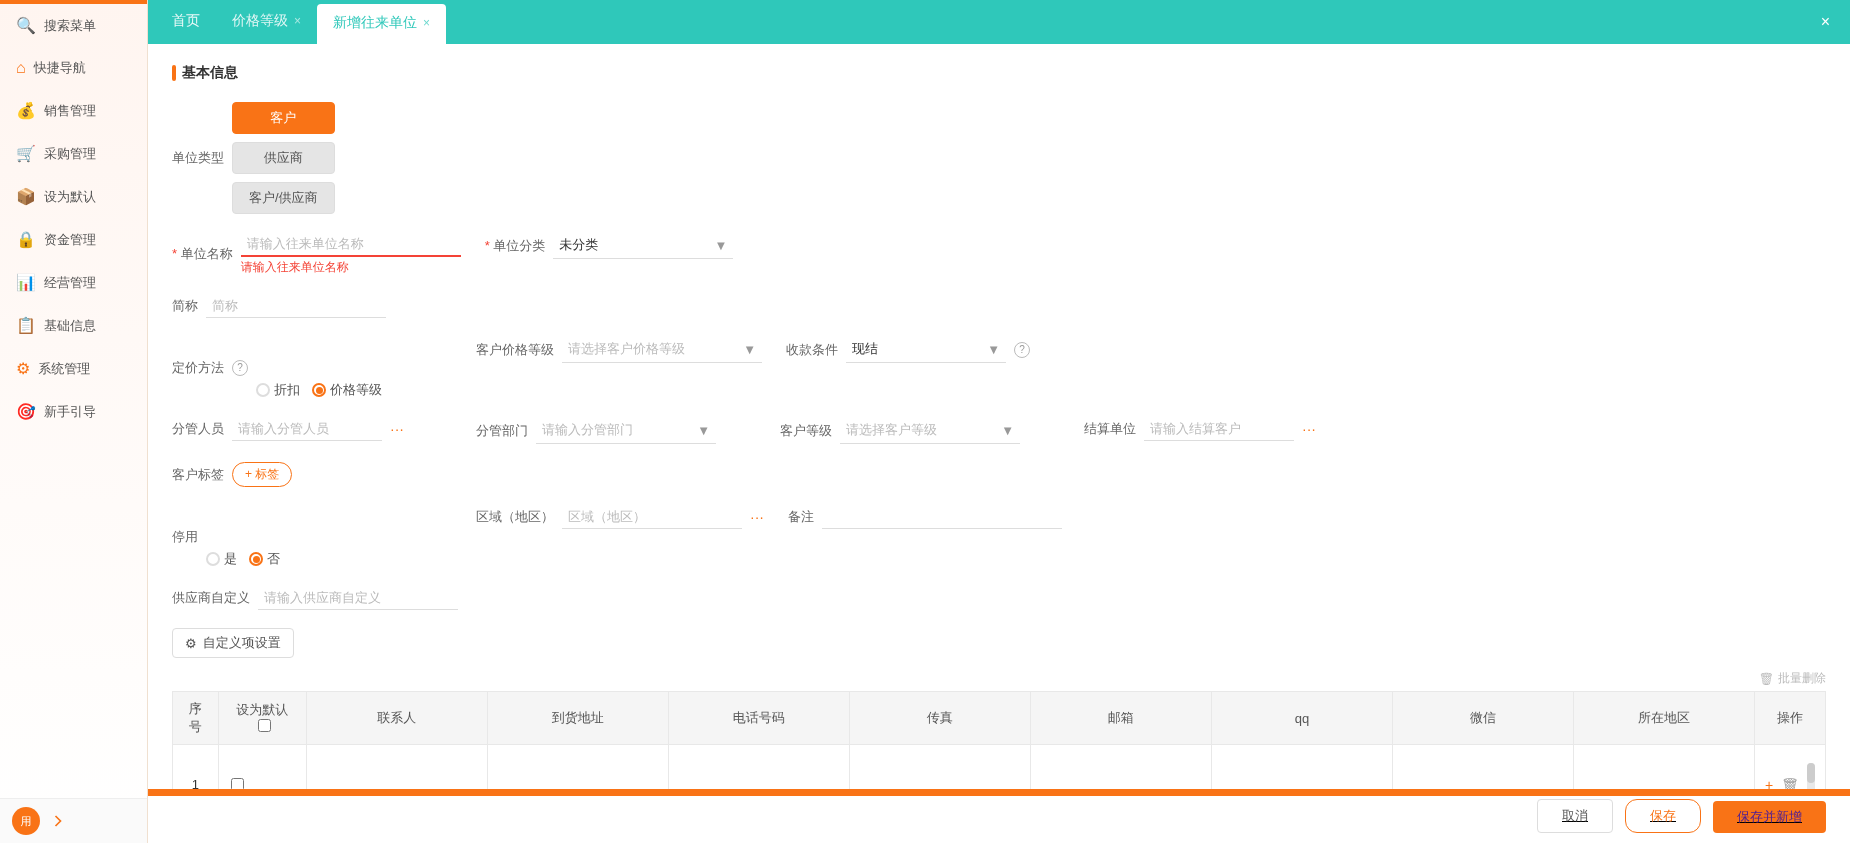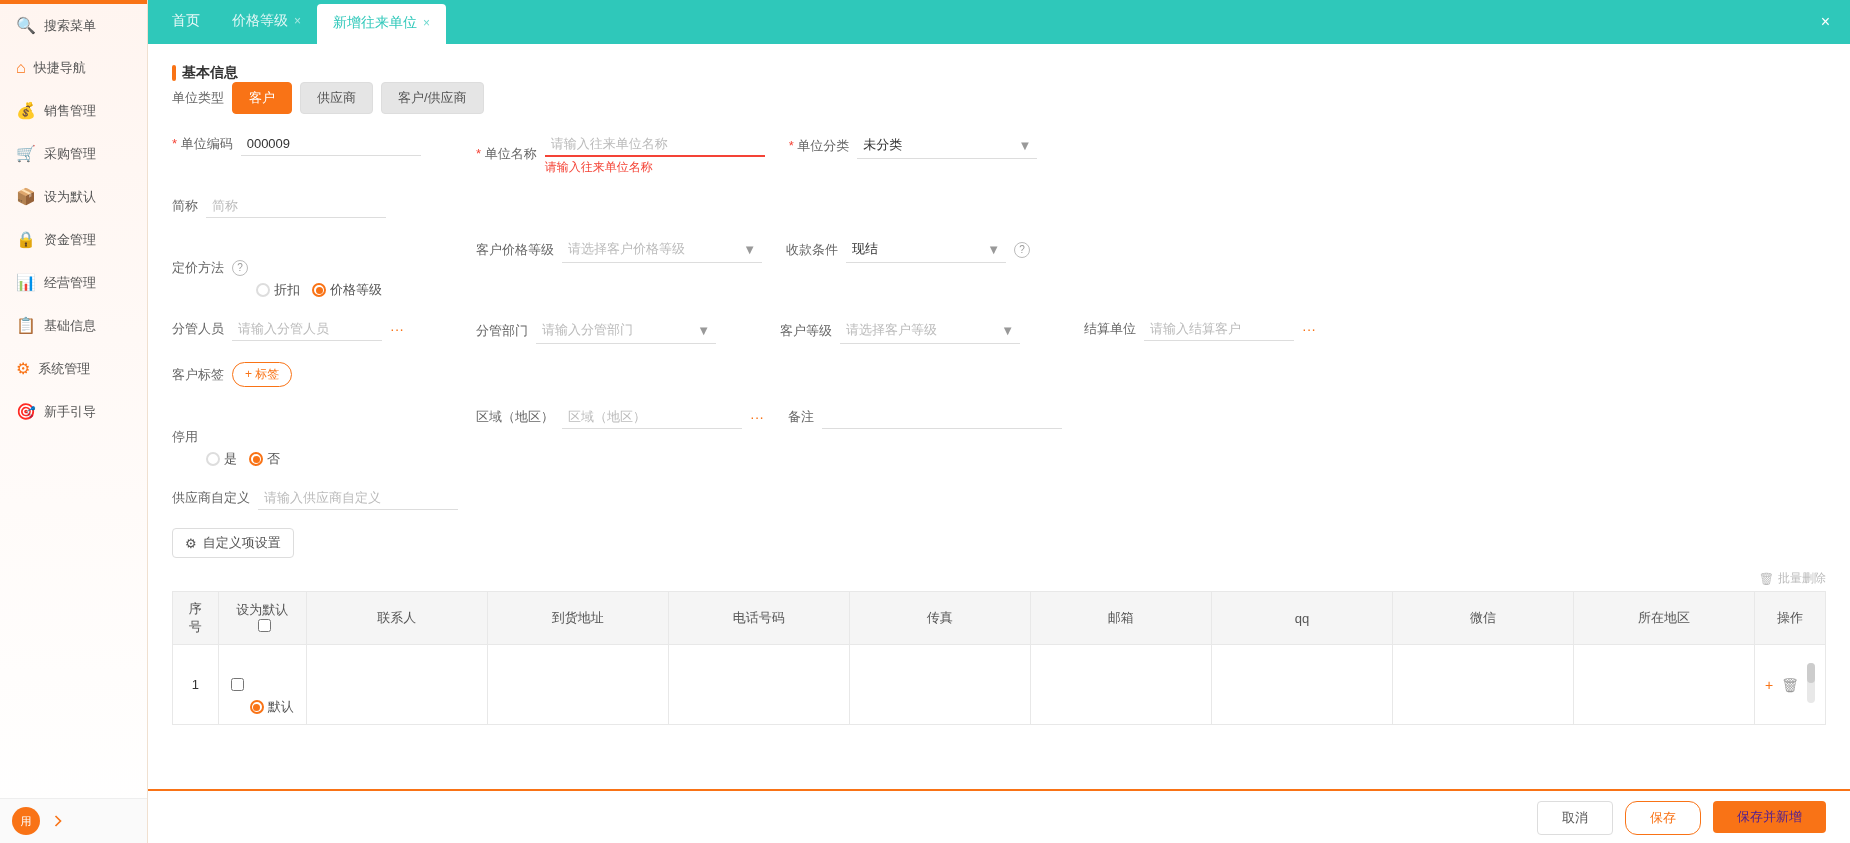--- a/index.html
+++ b/index.html
@@ -86,20 +86,21 @@
       flex: 1;
       background: white;
       overflow-y: auto;
       padding: 20px 24px;
     }
 
     
     .section-title {
       display: flex; align-items: center; gap: 6px;
       font-size: 14px; font-weight: bold; color: #333;
+      margin-bottom: 20px;
     }
     .section-title .bar { width: 4px; height: 16px; background: #f97316; border-radius: 2px; }
 
     
     .form-row {
       display: flex;
       align-items: flex-start;
       gap: 24px;
       margin-bottom: 18px;
       flex-wrap: wrap;
@@ -137,21 +138,21 @@
       border-bottom: 1px solid #ddd;
       padding: 4px 6px;
       cursor: pointer;
       min-width: 140px;
       color: #bbb;
       font-size: 13px;
     }
     .form-select .selected-val { color: #333; }
     .form-select .arrow { margin-left: auto; color: #999; }
 
-    .btn-group { display: flex; gap: 8px; }
+    .btn-group { display: flex; gap: 8px; flex-direction: column; }
     .btn-type {
       padding: 6px 16px;
       border-radius: 4px;
       border: 1px solid #ddd;
       cursor: pointer;
       font-size: 13px;
       background: #e5e5e5;
       color: #555;
     }
     .btn-type.active {
@@ -223,27 +224,28 @@
       text-align: center;
       border: 1px solid #e8e8e8;
       color: #333;
     }
     .table-action-btns { display: flex; align-items: center; justify-content: center; gap: 8px; }
     .table-action-btn { color: #999; cursor: pointer; font-size: 14px; }
 
     
     .footer-bar {
       background: white;
-      border-top: 2px solid #f97316;
+      border-top: 7px solid #f97316;
       padding: 10px 24px;
       display: flex;
       justify-content: flex-end;
       gap: 12px;
       height: 54px;
-      align-items: flex-start;
+      align-items: flex-end;
+      text-decoration: underline;
     }
     .btn-cancel {
       padding: 7px 24px;
       border: 1px solid #ddd;
       border-radius: 4px;
       background: white;
       color: #555;
       cursor: pointer;
       font-size: 13px;
     }
@@ -373,24 +375,20 @@
         <span class="form-label">单位类型</span>
         <div class="btn-group">
           <button class="btn-type active">客户</button>
           <button class="btn-type">供应商</button>
           <button class="btn-type">客户/供应商</button>
         </div>
       </div>
     </div>
 
     <div class="form-row">
-      <div class="form-field">
-        <span class="form-label required">单位编码</span>
-        <input class="form-input" type="text" value="000009" style="width: 180px;">
-      </div>
 
       <div class="form-field">
         <span class="form-label required">单位名称</span>
         <div class="field-with-error">
           <input class="form-input error" type="text" style="width: 220px;" placeholder="请输入往来单位名称">
           <span class="error-text">请输入往来单位名称</span>
         </div>
       </div>
 
       <div class="form-field">

